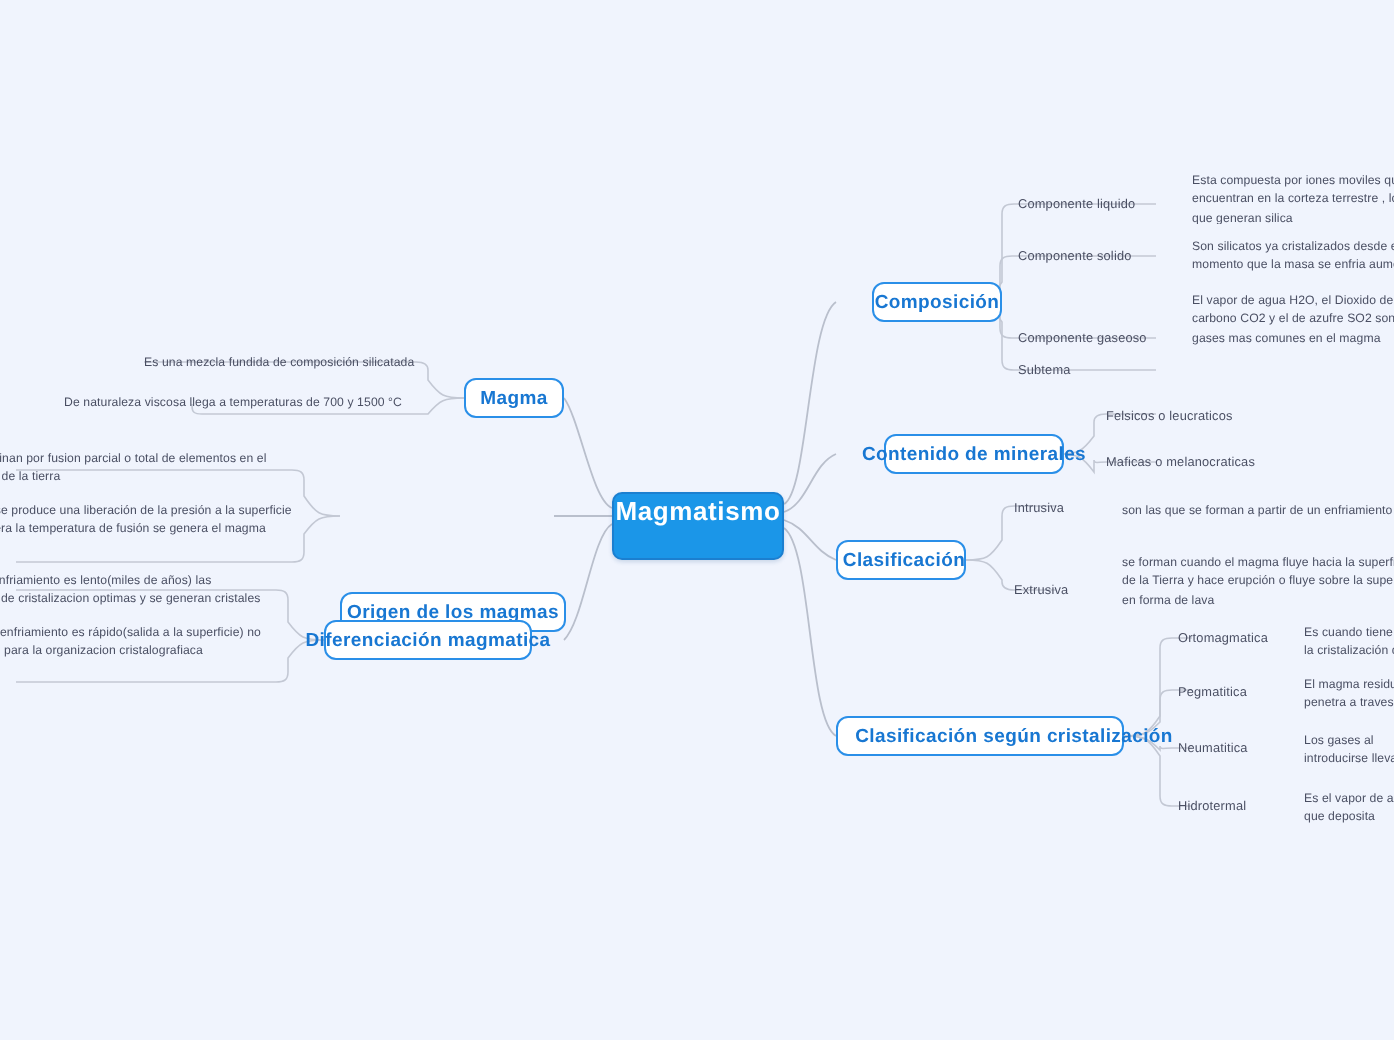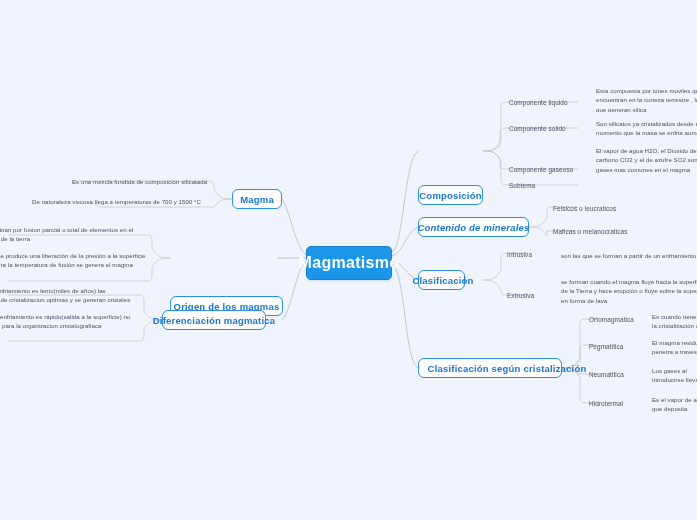--- a/index.html
+++ b/index.html
@@ -31,24 +31,24 @@
     position: absolute;
     box-sizing: border-box;
   }
   
   .root-node {
     background: #1b96e8;
     border: 1px solid #1b7fd0;
     border-radius: 5px;
     color: #ffffff;
     font-weight: bold;
-    font-size: 16px;
+    font-size: 13px;
     letter-spacing: 0.3px;
     display: flex;
-    align-items: center;
+    align-items: flex-end;
     justify-content: center;
     padding: 16px 10px;
     height: 24px;
     box-shadow: 0 1px 2px rgba(20,80,140,0.18);
   }
   
   .topic-node {
     background: #ffffff;
     border: 1.6px solid #2a8fe8;
     border-radius: 6px;
@@ -159,21 +159,21 @@
   <div class="node topic-node" style="left:162px; top:310px; width:104px;">
     <span>Diferenciación magmatica</span>
   </div>
   <div class="node leaf-node text-left clip" style="left:-34px; top:286px; width:172px; height:19px;">
     <span>Cuando el enfriamiento es lento(miles de años) las condiciones de cristalizacion optimas y se generan cristales bien formado</span>
   </div>
   <div class="node leaf-node text-left clip" style="left:-30px; top:312px; width:168px; height:19px;">
     <span>Cuando el enfriamiento es rápido(salida a la superficie) no hay tiempo para la organizacion cristalografiaca</span>
   </div>
 
-  <div class="node topic-node" style="left:418px; top:141px; width:65px;margin-top:44px;">
+  <div class="node topic-node" style="left:436px; top:141px; width:65px;">
     <span>Composición</span>
   </div>
 
   <div class="node sub-node" style="left:509px; top:99px;">
     <span>Componente liquido</span>
   </div>
   <div class="node leaf-node text-left clip" style="left:596px; top:86px; width:116px; height:26px;">
     <span>Esta compuesta por iones moviles que se encuentran en la corteza terrestre , los que generan silica</span>
   </div>
 
@@ -188,31 +188,31 @@
     <span>Componente gaseoso</span>
   </div>
   <div class="node leaf-node text-left clip" style="left:596px; top:146px; width:116px; height:28px;">
     <span>El vapor de agua H2O, el Dioxido de carbono CO2 y el de azufre SO2 son los gases mas comunes en el magma</span>
   </div>
 
   <div class="node sub-node" style="left:509px; top:182px;">
     <span>Subtema</span>
   </div>
 
-  <div class="node topic-node" style="left:418px; top:217px; width:111px;font-style:italic;">
+  <div class="node topic-node" style="left:442px; top:217px; width:90px;">
     <span>Contenido de minerales</span>
   </div>
   <div class="node sub-node" style="left:553px; top:205px;">
     <span>Felsicos o leucraticos</span>
   </div>
   <div class="node sub-node" style="left:553px; top:228px;">
     <span>Maficas o melanocraticas</span>
   </div>
 
-  <div class="node topic-node" style="left:418px; top:270px; width:47px;padding-left:12px;">
+  <div class="node topic-node" style="left:418px; top:270px; width:65px;padding-left:12px;">
     <span>Clasificación</span>
   </div>
   <div class="node sub-node" style="left:507px; top:251px;">
     <span>Intrusiva</span>
   </div>
   <div class="node leaf-node text-left clip" style="left:561px; top:251px; width:150px; height:12px; white-space:nowrap;">
     <span>son las que se forman a partir de un enfriamiento lento del magma</span>
   </div>
   <div class="node sub-node" style="left:507px; top:292px;">
     <span>Extrusiva</span>

